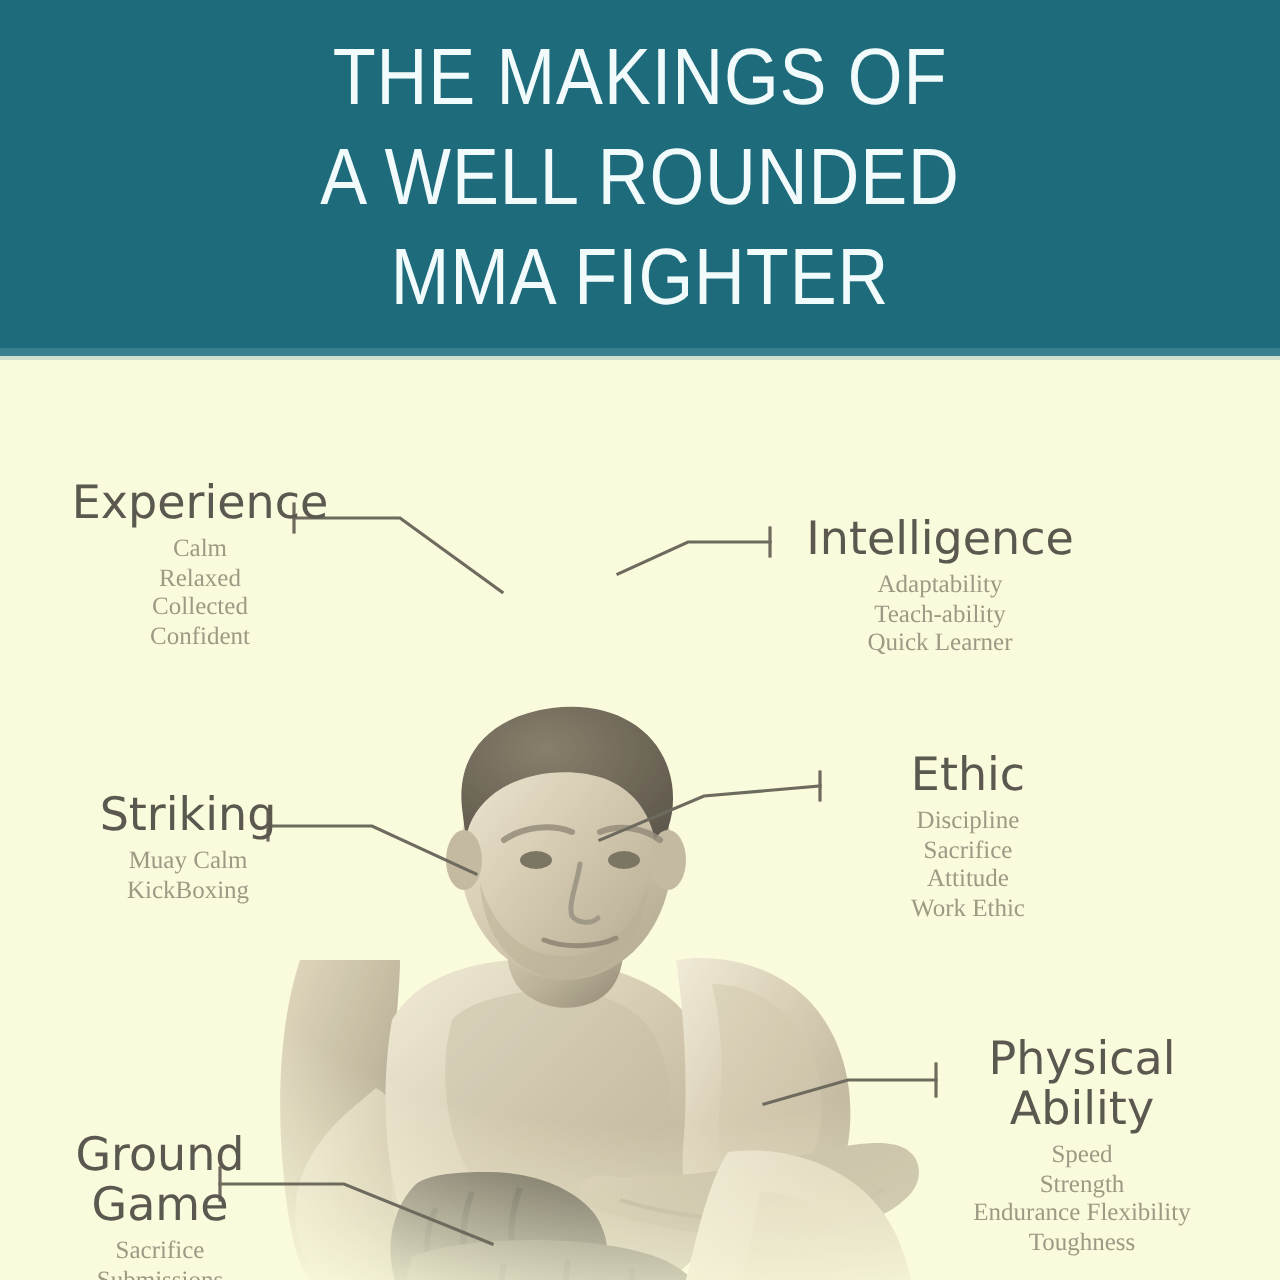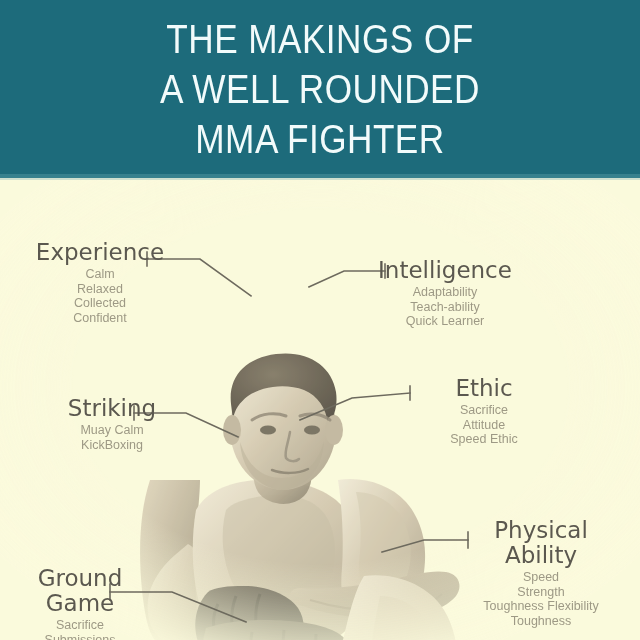--- a/index.html
+++ b/index.html
@@ -75,33 +75,33 @@
     color: #5b584f;
     font-family: "DejaVu Sans", sans-serif;
     font-size: 23px;
     line-height: 25px;
     font-weight: 400;
     white-space: nowrap;
   }
   .callout .sub-list {
     display: block;
     color: #9d9985;
-    font-family: Liberation Sans, sans-serif;
+    font-family: Liberation Serif, serif;
     font-size: 12.5px;
     line-height: 14.5px;
     font-weight: 400;
     margin-top: 2px;
     white-space: nowrap;
   }
   .callout .sub-item { display: block; }
 
   
   #callout-experience { left: 20px;  top: 240px; width: 160px; }
-  #callout-intelligence { left: 360px; top: 258px; width: 170px; }
-  #callout-striking { left: 32px;  top: 396px; width: 160px; }
+  #callout-intelligence { left: 385px; top: 258px; width: 170px; }
+  #callout-striking { left: 14px;  top: 396px; width: 160px; }
   #callout-heart { left: 404px; top: 376px; width: 160px; }
   #callout-physical { left: 446px; top: 518px; width: 190px; }
   #callout-ground { left: 0px;   top: 566px; width: 160px; }
 
   #callout-experience .main-label,
   #callout-striking .main-label,
   #callout-ground .main-label { text-align: center; }
 
   
   .leaders {
@@ -279,33 +279,34 @@
     <span class="main-label">Striking</span>
     <span class="sub-list">
       <span class="sub-item">Muay Calm</span>
       <span class="sub-item">KickBoxing</span>
     </span>
   </div>
 
   <div class="callout" id="callout-heart">
     <span class="main-label">Ethic</span>
     <span class="sub-list">
+      <span class="sub-item">Discipline</span>
       <span class="sub-item">Sacrifice</span>
       <span class="sub-item">Attitude</span>
-      <span class="sub-item">Speed Ethic</span>
+      <span class="sub-item">Work Ethic</span>
     </span>
   </div>
 
   <div class="callout" id="callout-physical">
     <span class="main-label">Physical</span>
     <span class="main-label">Ability</span>
     <span class="sub-list">
       <span class="sub-item">Speed</span>
       <span class="sub-item">Strength</span>
-      <span class="sub-item">Toughness Flexibility</span>
+      <span class="sub-item">Endurance Flexibility</span>
       <span class="sub-item">Toughness</span>
     </span>
   </div>
 
   <div class="callout" id="callout-ground">
     <span class="main-label">Ground</span>
     <span class="main-label">Game</span>
     <span class="sub-list">
       <span class="sub-item">Sacrifice</span>
       <span class="sub-item">Submissions</span>

